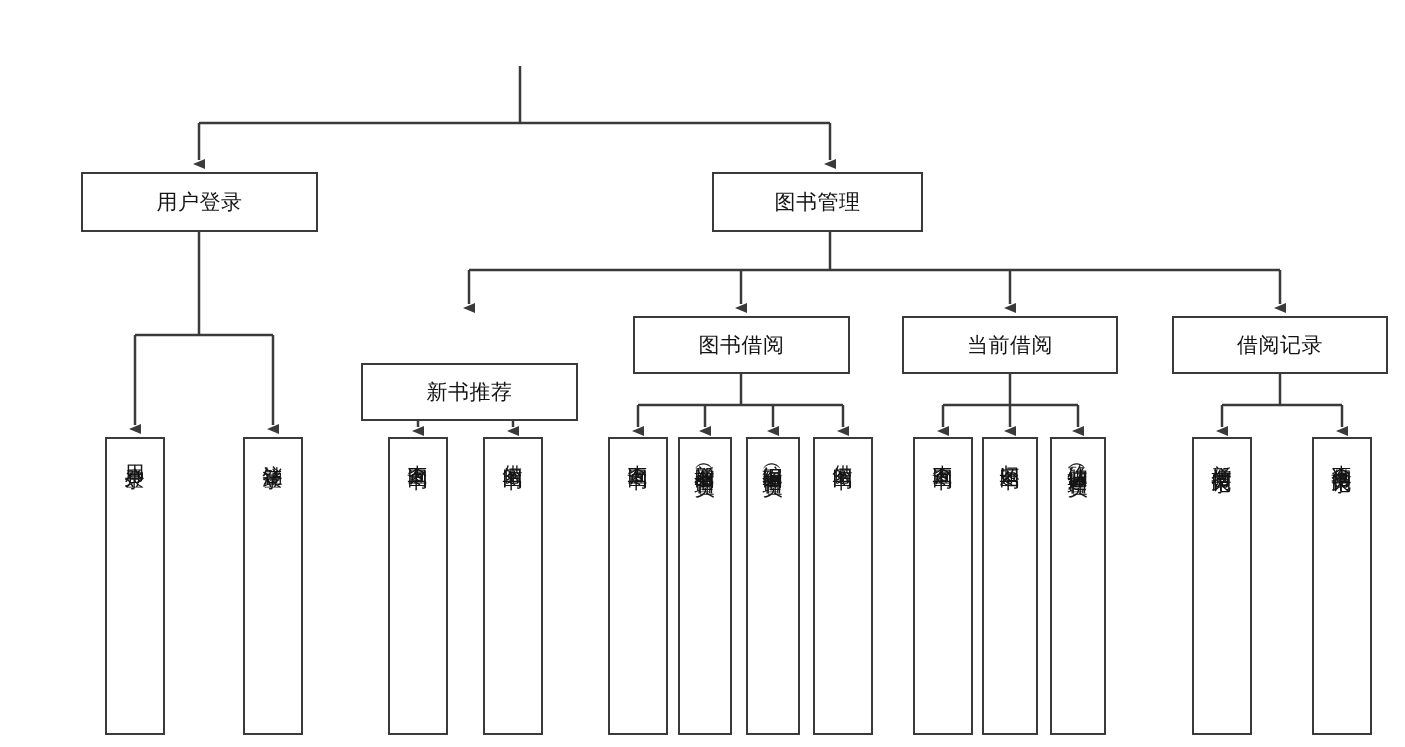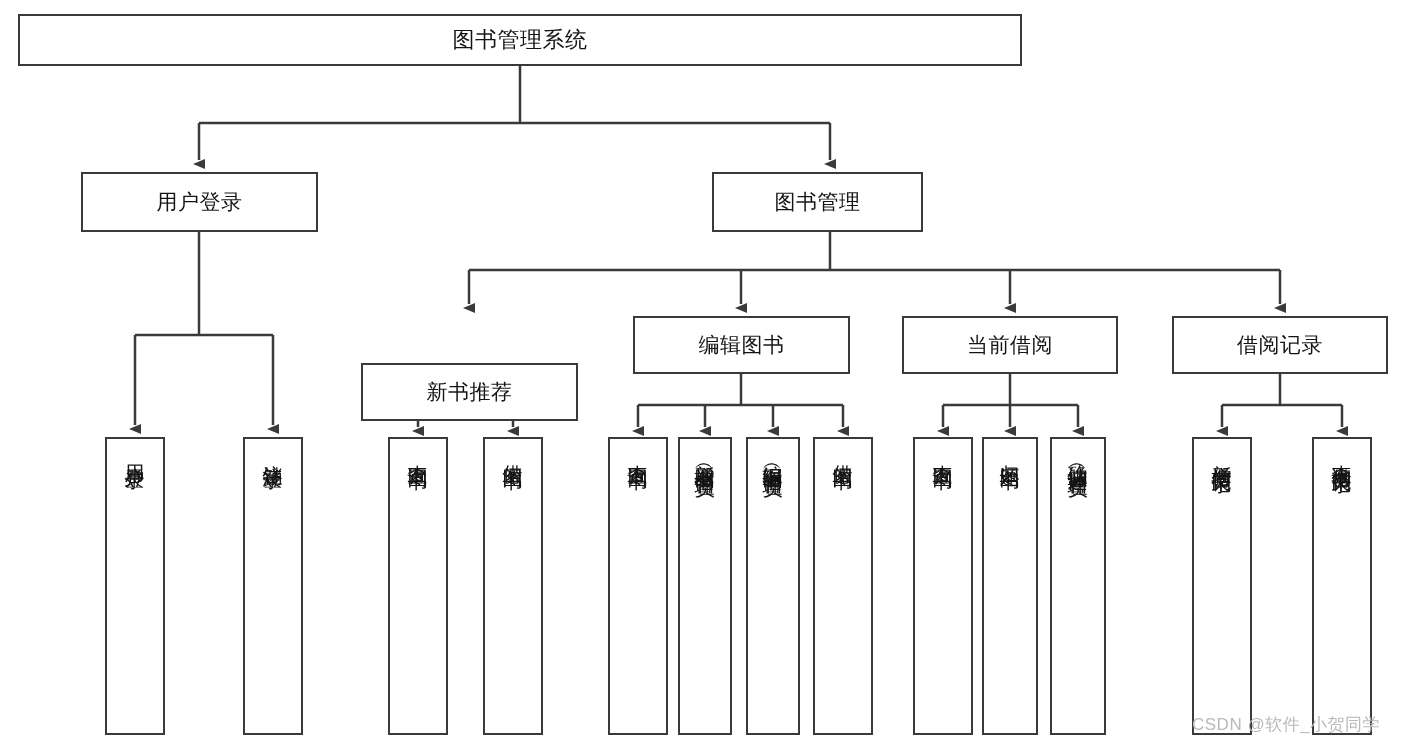--- a/index.html
+++ b/index.html
@@ -116,38 +116,35 @@
       <path d="M1010,405 L1010,427" marker-end="url(#arrow)"></path>
       <path d="M1078,405 L1078,427" marker-end="url(#arrow)"></path>
 
       <path d="M1280,374 L1280,405"></path>
       <path d="M1222,405 L1342,405"></path>
       <path d="M1222,405 L1222,427" marker-end="url(#arrow)"></path>
       <path d="M1342,405 L1342,427" marker-end="url(#arrow)"></path>
     </g>
   </svg>
 
-  <div class="node root" id="node-root" style="left: 18px; top: 14px; width: 1004px; height: 52px;">
-    <span class="node-label">图书管理系统</span>
-  </div>
 
   <div id="level2-host">
       <div class="node" style="left: 81px; top: 172px; width: 237px; height: 60px;">
         <span class="node-label">用户登录</span>
       </div>
       <div class="node" style="left: 712px; top: 172px; width: 211px; height: 60px;">
         <span class="node-label">图书管理</span>
       </div>
     </div>
   <div id="level3-host">
       <div class="node" style="left: 361px; top: 316px; width: 217px; height: 58px; margin-top: 47px;">
         <span class="node-label">新书推荐</span>
       </div>
       <div class="node" style="left: 633px; top: 316px; width: 217px; height: 58px;">
-        <span class="node-label">编辑图书</span>
+        <span class="node-label">图书借阅</span>
       </div>
       <div class="node" style="left: 902px; top: 316px; width: 216px; height: 58px;">
         <span class="node-label">当前借阅</span>
       </div>
       <div class="node" style="left: 1172px; top: 316px; width: 216px; height: 58px;">
         <span class="node-label">借阅记录</span>
       </div>
     </div>
   <div id="leaves-host">
       <div class="node vertical" style="left: 105px; top: 437px; width: 60px; height: 298px;">
@@ -184,15 +181,14 @@
         <span class="node-label">确认归还（管理员）</span>
       </div>
       <div class="node vertical" style="left: 1192px; top: 437px; width: 60px; height: 298px;">
         <span class="node-label">新增借阅记录</span>
       </div>
       <div class="node vertical" style="left: 1312px; top: 437px; width: 60px; height: 298px;">
         <span class="node-label">查询借阅记录</span>
       </div>
     </div>
 
-  <div class="watermark" style="left: 1192px; top: 713px;">CSDN @软件_小贺同学</div>
 
 </div>
 
 </body></html>

